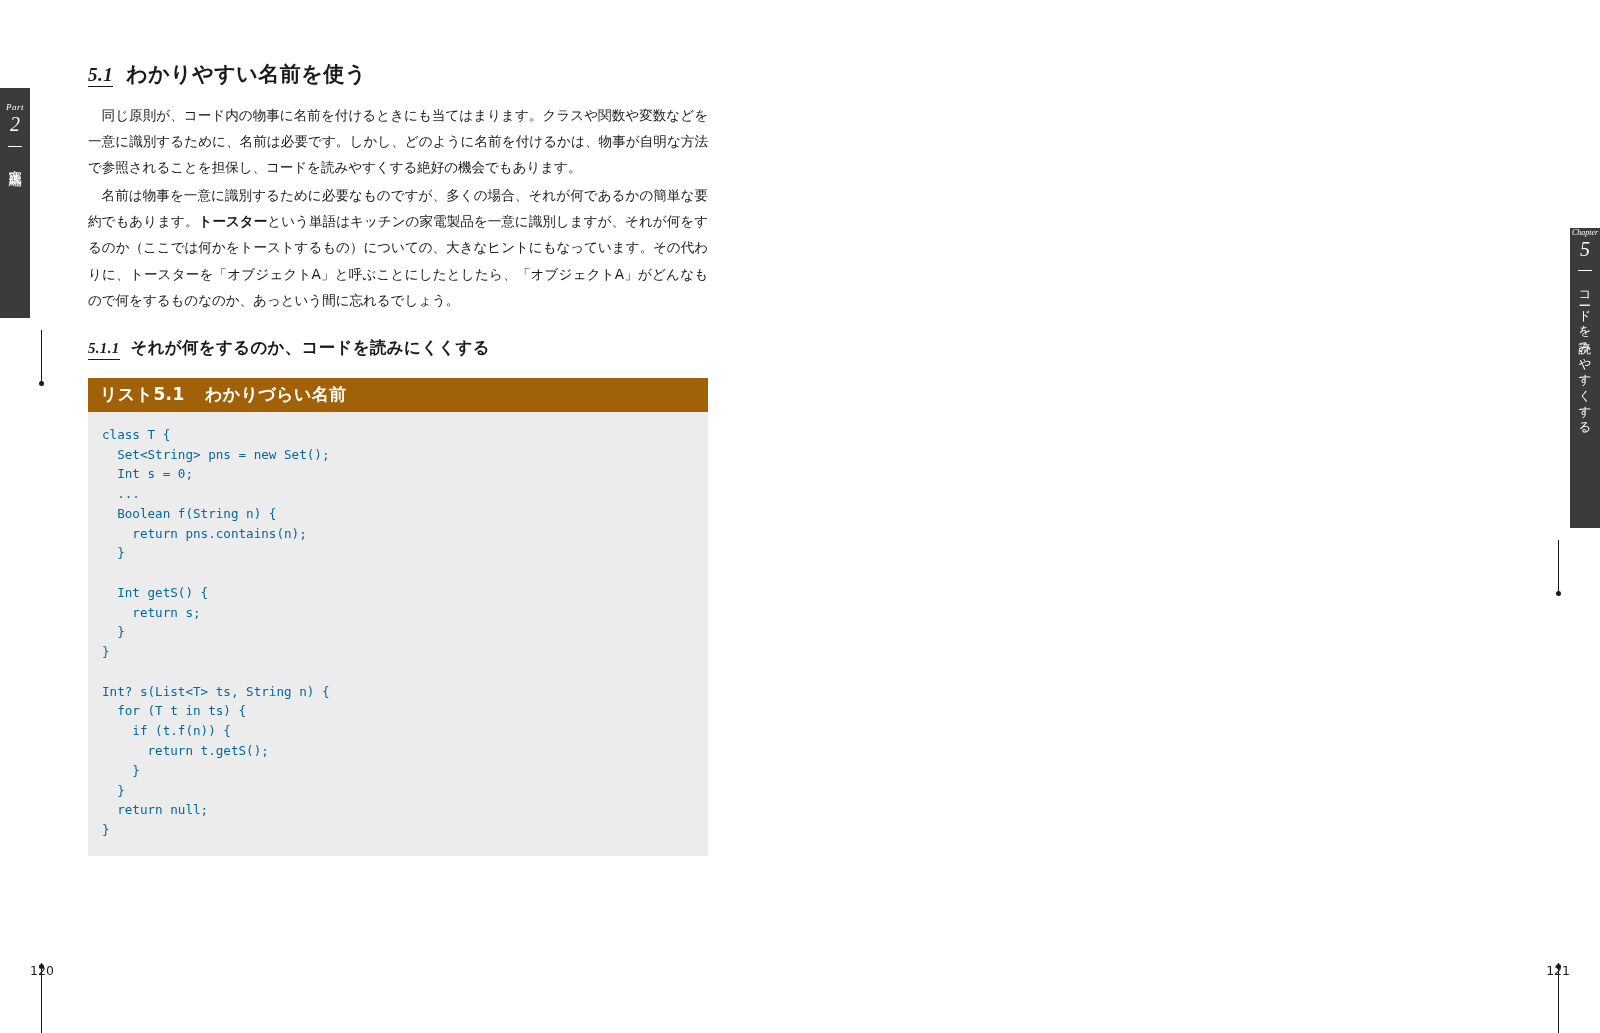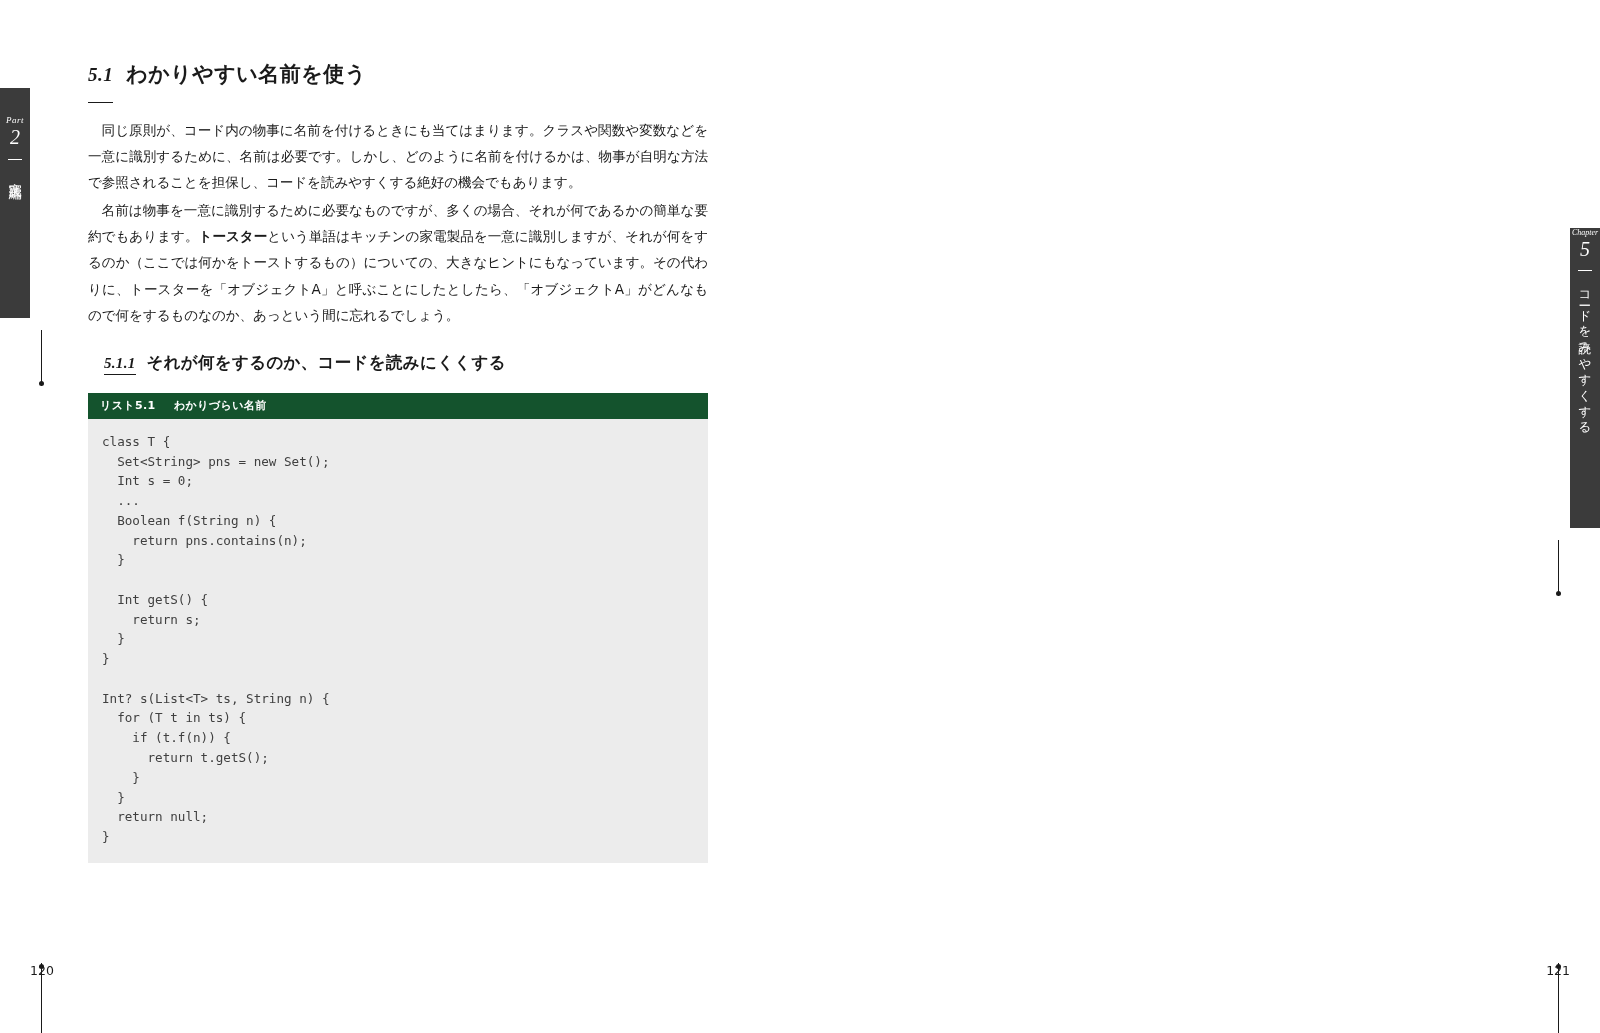--- a/index.html
+++ b/index.html
@@ -31,21 +31,21 @@
     position: absolute;
     left: 0;
     top: 88px;
     width: 30px;
     height: 230px;
     background: #3b3b3b;
     color: #ffffff;
     display: flex;
     flex-direction: column;
     align-items: center;
-    padding-top: 27px;
+    padding-top: 14px;
     box-sizing: border-box;
   }
   .part-tab .part-word {
     font-size: 9px;
     font-style: italic;
     font-family: "Liberation Serif", serif;
     letter-spacing: .5px;
   }
   .part-tab .part-num {
     font-size: 20px;
@@ -123,25 +123,25 @@
     align-items: baseline;
     gap: 13px;
     letter-spacing: .5px;
   }
   h1.sec .num {
     font-family: "Liberation Serif", serif;
     font-style: italic;
     font-size: 19px;
     font-weight: bold;
     border-bottom: 1.6px solid #1a1a1a;
-    padding-bottom: 16px;
+    padding-bottom: 0;
     margin-top: 20px;
   }
   h2.sub {
-    margin: 24px 0 9px 16px;
+    margin: 24px 0 9px 0;
     font-size: 16.5px;
     font-family: "DejaVu Sans", sans-serif;
     font-weight: bold;
     display: flex;
     align-items: baseline;
     gap: 11px;
     letter-spacing: .3px;
   }
   h2.sub .num {
     font-family: "Liberation Serif", serif;
@@ -157,37 +157,37 @@
     line-height: 1.92;
     font-family: "DejaVu Sans", sans-serif;
     text-align: justify;
     text-indent: 1em;
     letter-spacing: -0.1px;
   }
   p.body b { font-weight: bold; }
 
   .listing { margin-top: 18px; }
   .listing-title {
-    background: #14532d;
+    background: #a16207;
     color: #ffffff;
     font-family: "DejaVu Sans", sans-serif;
-    font-size: 11px;
+    font-size: 17px;
     font-weight: bold;
     padding: 5px 12px 6px 12px;
     letter-spacing: .4px;
   }
   .listing-title .lnum { margin-right: 14px; }
   .listing-body {
     background: #ececec;
     font-family: "DejaVu Sans Mono", monospace;
     font-size: 12.6px;
     line-height: 1.57;
     padding: 13px 14px 16px 14px;
     white-space: pre;
-    color: #404040;
+    color: #0369a1;
     overflow: hidden;
   }
 
   
   .folio {
     position: absolute;
     bottom: 55px;
     font-family: "DejaVu Sans", sans-serif;
     font-size: 12.5px;
     color: #1a1a1a;

